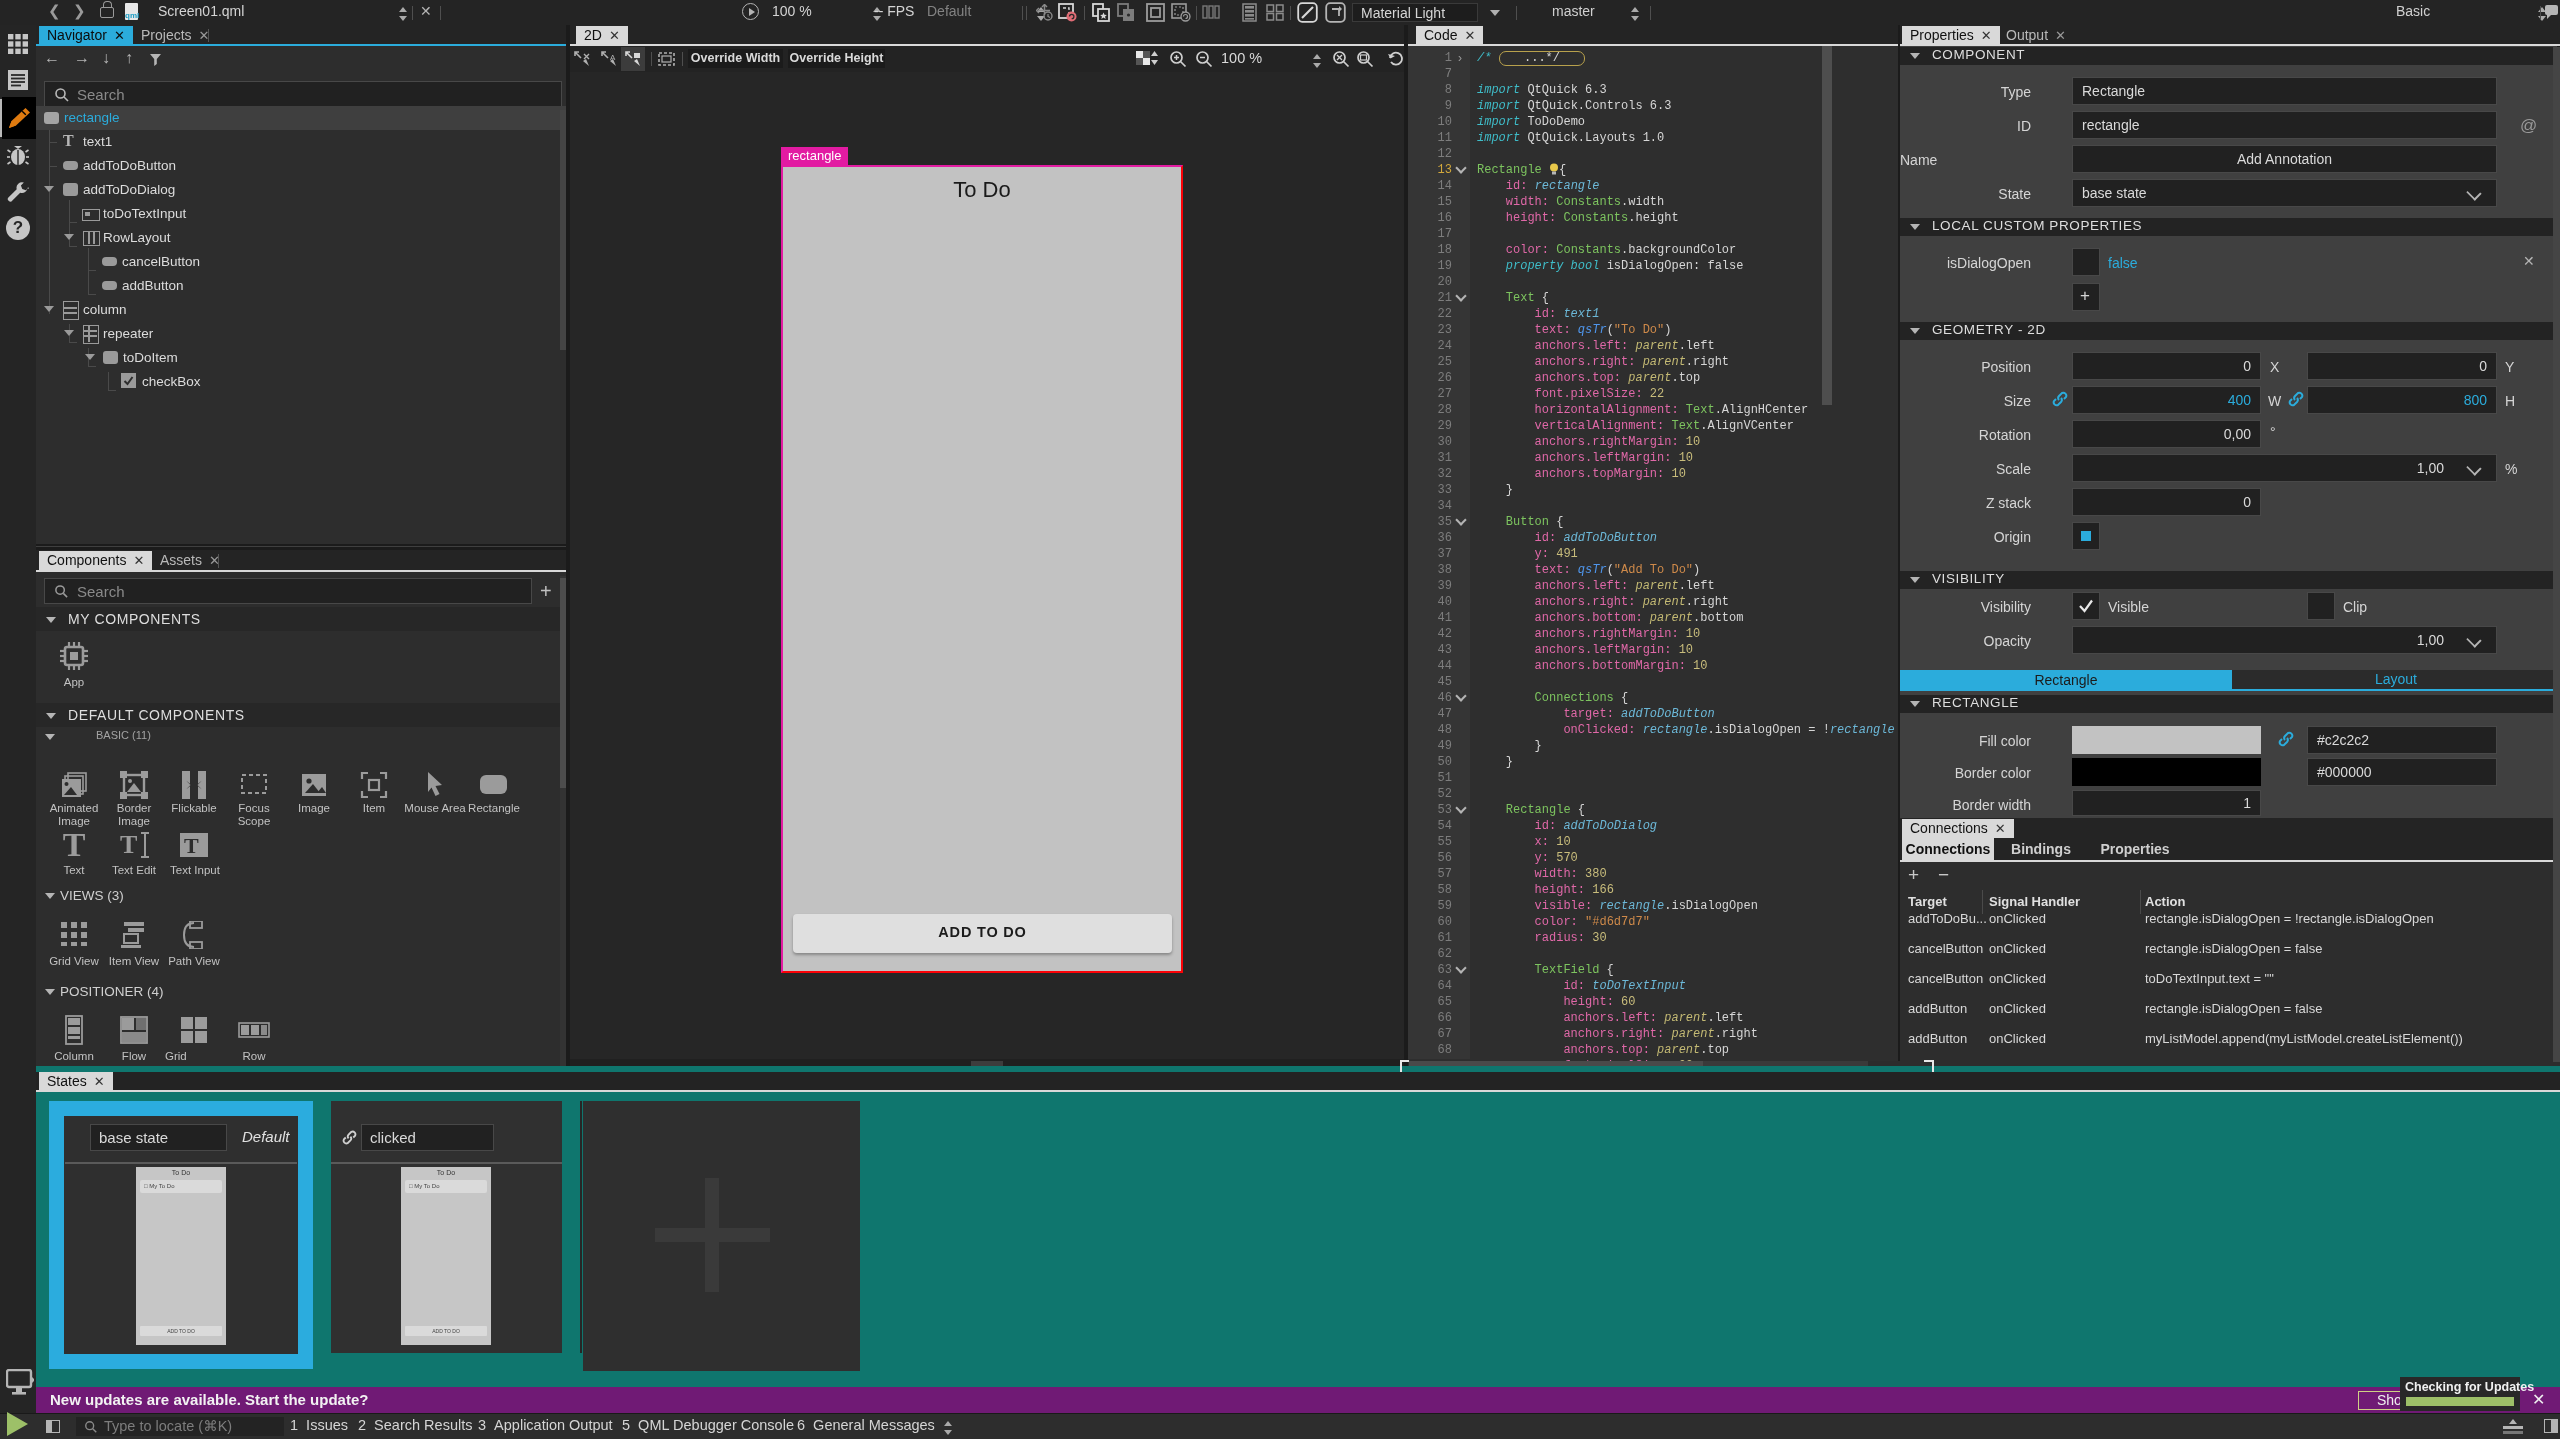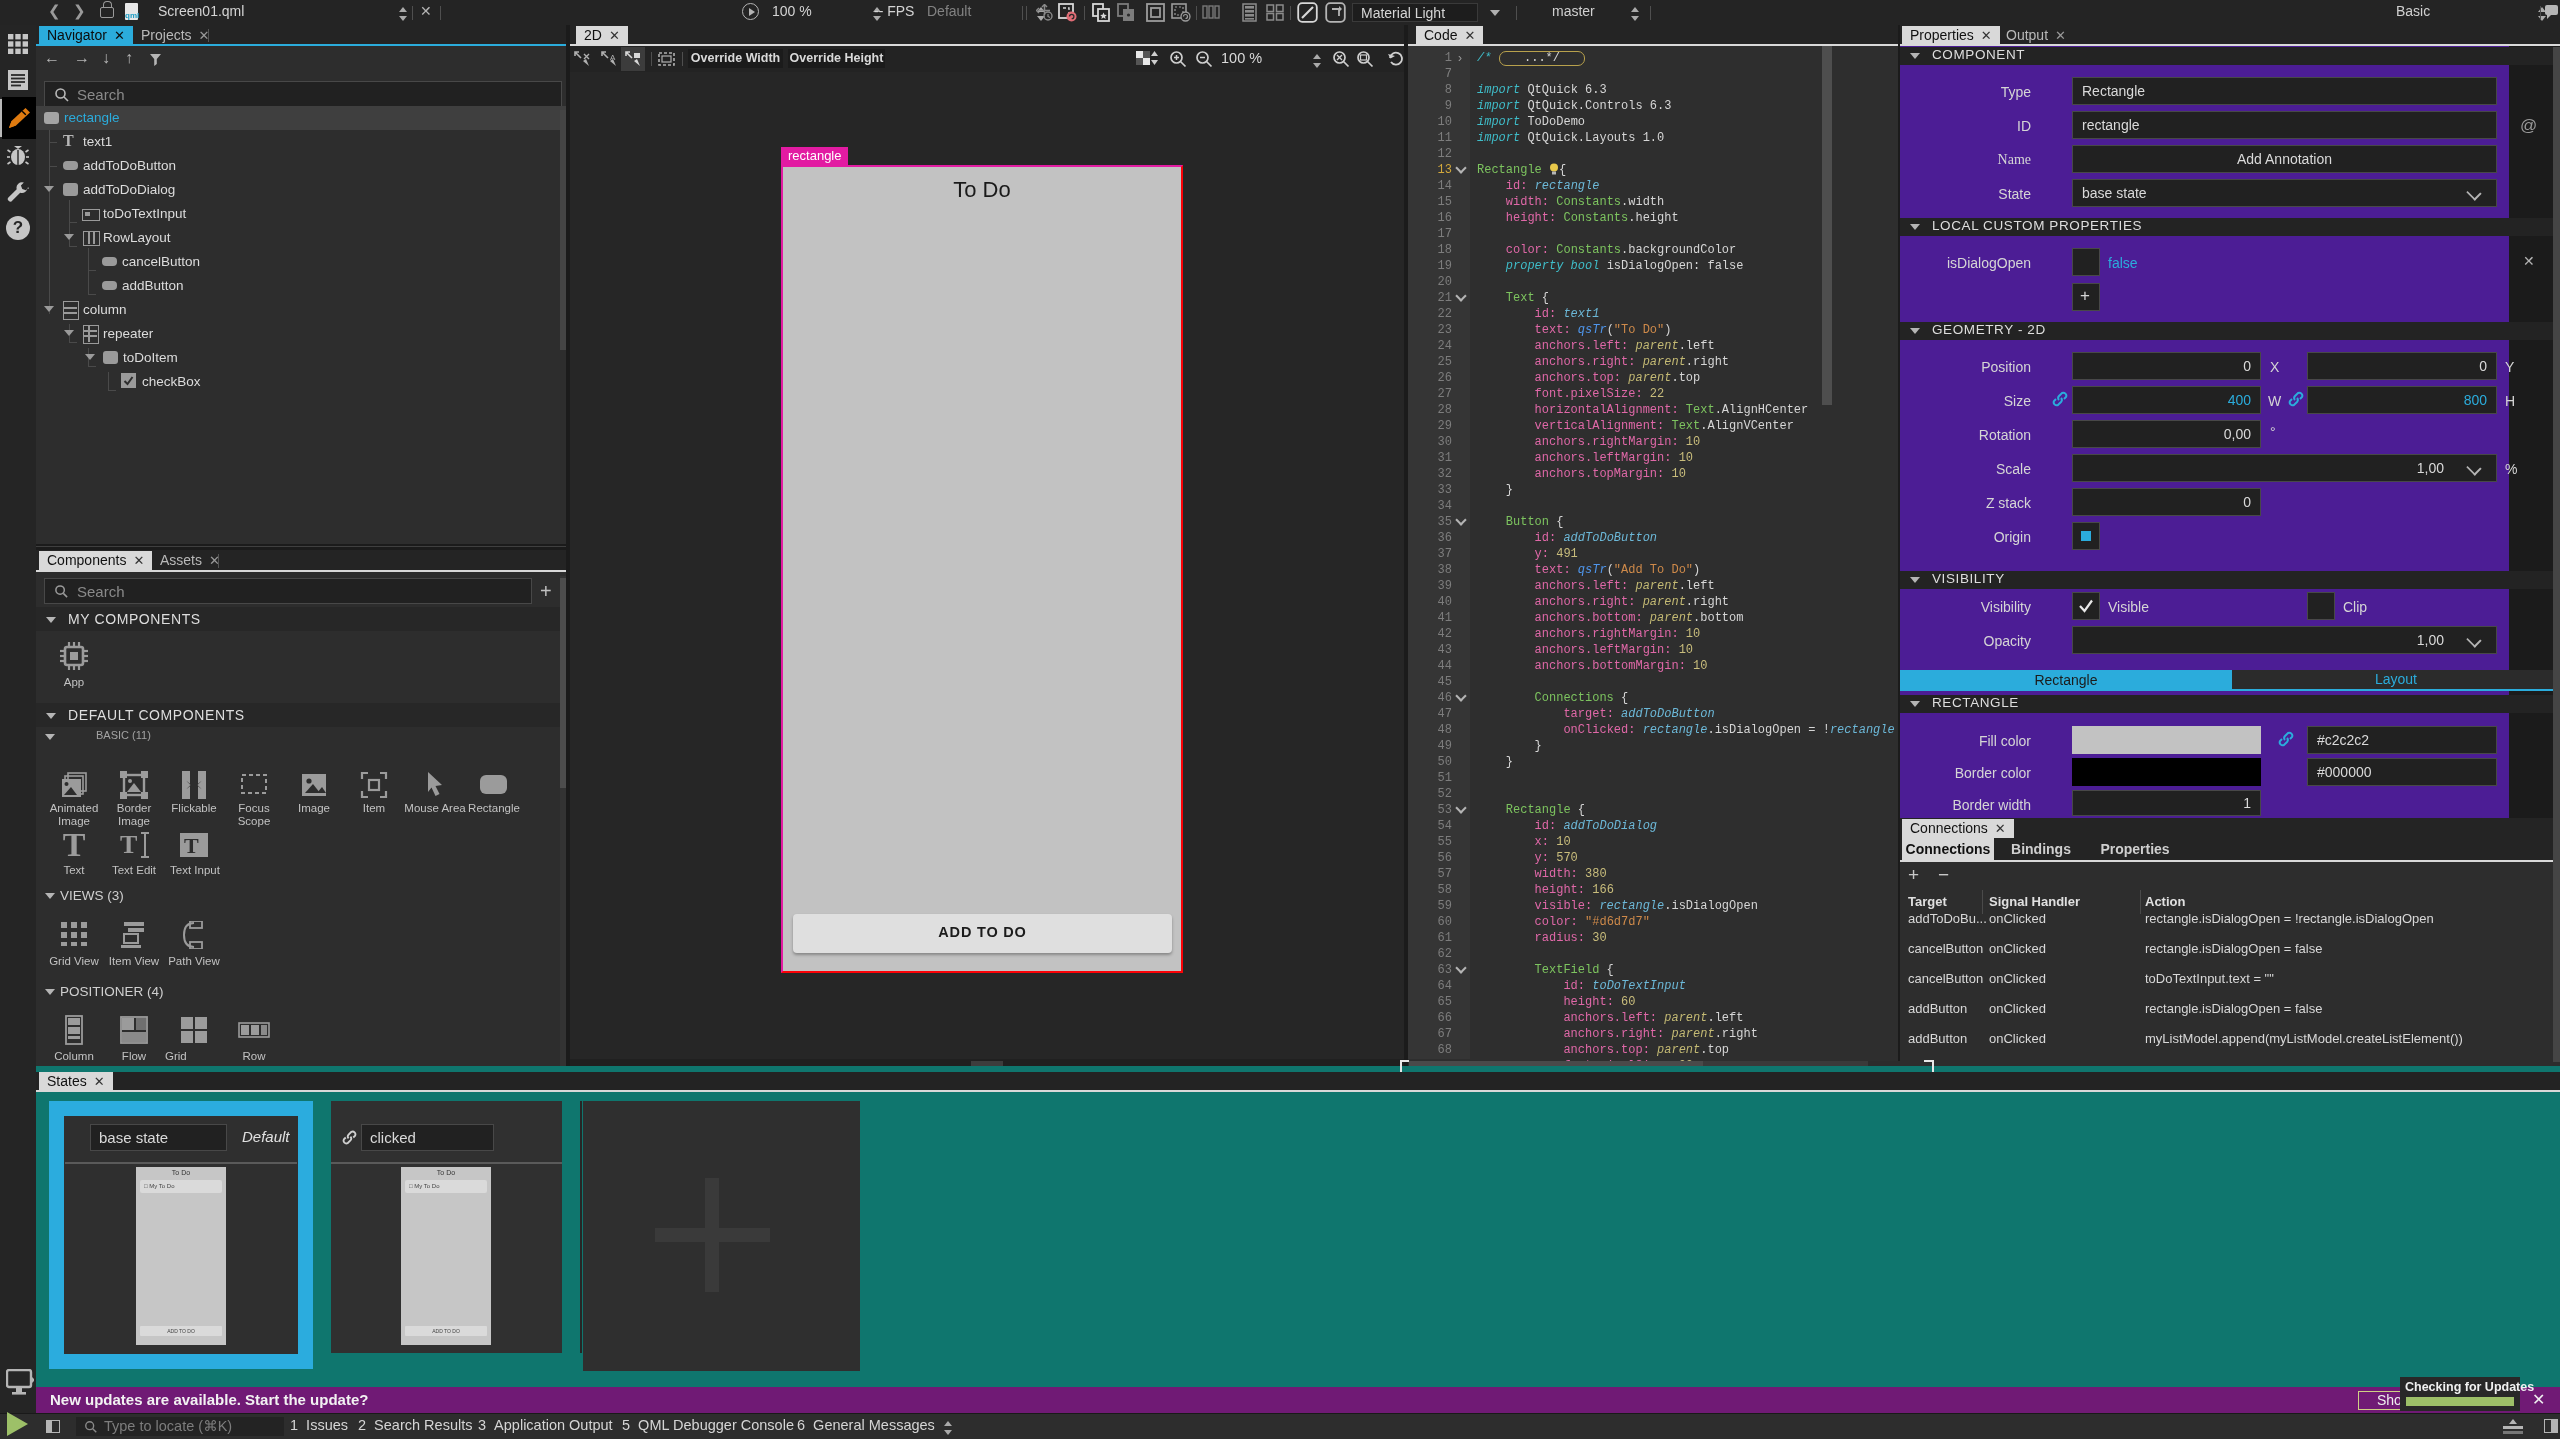--- a/index.html
+++ b/index.html
@@ -743,40 +743,40 @@
             <span class="p">font.pixelSize:</span> <span class="n">22</span></pre>
     </div>
     <div class="abs" style="left:0;top:1036px;width:526px;height:11px;background:#2c2c2c;">
       <div class="abs" style="left:1px;top:0;width:294px;height:11px;background:#4a4a4a;"></div>
       <div class="abs" style="left:295px;top:0;width:165px;height:11px;background:#3a3a3a;"></div>
     </div>
     <div class="abs" style="left:414px;top:21px;width:10px;height:359px;background:#4e4e4e;"></div>
   </div>
 
   
-  <div class="abs" style="left:1900px;top:25px;width:609px;height:793px;background:#4c1d95;">
+  <div class="abs" style="left:1900px;top:25px;width:609px;height:793px;background:#404040;padding-left:48px;">
     <div class="abs tabrow" style="left:0;top:0;width:660px;height:19px;"></div>
     <div class="tab on" style="left:2px;top:1px;">Properties<span class="x">✕</span></div>
     <div class="tab" style="left:98px;top:1px;">Output<span class="x">✕</span></div>
     <div class="abs" style="left:0;top:19px;width:660px;height:2px;background:#d9d9d9;"></div>
     <div id="props" class="abs" style="left:0;top:0;width:660px;height:793px;font-size:14px;">
       <div class="hdr" style="top:22px;height:18px;">
           <span class="tri" style="top:6px;"></span>
           <span class="t" style="top:0;">COMPONENT</span>
         </div>
       <div class="abs dim" style="left:0;top:59px;width:131px;text-align:right;color:#d5d5d5;">Type</div>
       <div class="field" style="left:172px;top:52px;width:425px;height:28px;">
           <span style="position:absolute;left:9px;top:5px;">Rectangle</span>
         </div>
       <div class="abs" style="left:0;top:93px;width:131px;text-align:right;color:#d5d5d5;">ID</div>
       <div class="field" style="left:172px;top:86px;width:425px;height:28px;">
           <span style="position:absolute;left:9px;top:5px;">rectangle</span>
         </div>
       <div class="abs dim" style="left:620px;top:91px;font-size:17px;">@</div>
-      <div class="abs" style="left:0;top:127px;width:131px;text-align:right;color:#d5d5d5;font-family:Liberation Serif, serif;">Name</div>
+      <div class="abs" style="left:0;top:127px;width:131px;text-align:left;color:#d5d5d5;">Name</div>
       <div class="field" style="left:172px;top:120px;width:425px;height:28px;">
           <span style="position:absolute;left:0;top:5px;width:100%;text-align:center;">Add Annotation</span>
         </div>
       <div class="abs" style="left:0;top:161px;width:131px;text-align:right;color:#d5d5d5;">State</div>
       <div class="field" style="left:172px;top:154px;width:425px;height:28px;">
           <span style="position:absolute;left:9px;top:5px;">base state</span>
           <span class="chev" style="left:395px;top:7px;transform:rotate(45deg) scale(1,0.8);"></span>
         </div>
       <div class="hdr" style="top:193px;height:18px;">
           <span class="tri" style="top:6px;"></span>

